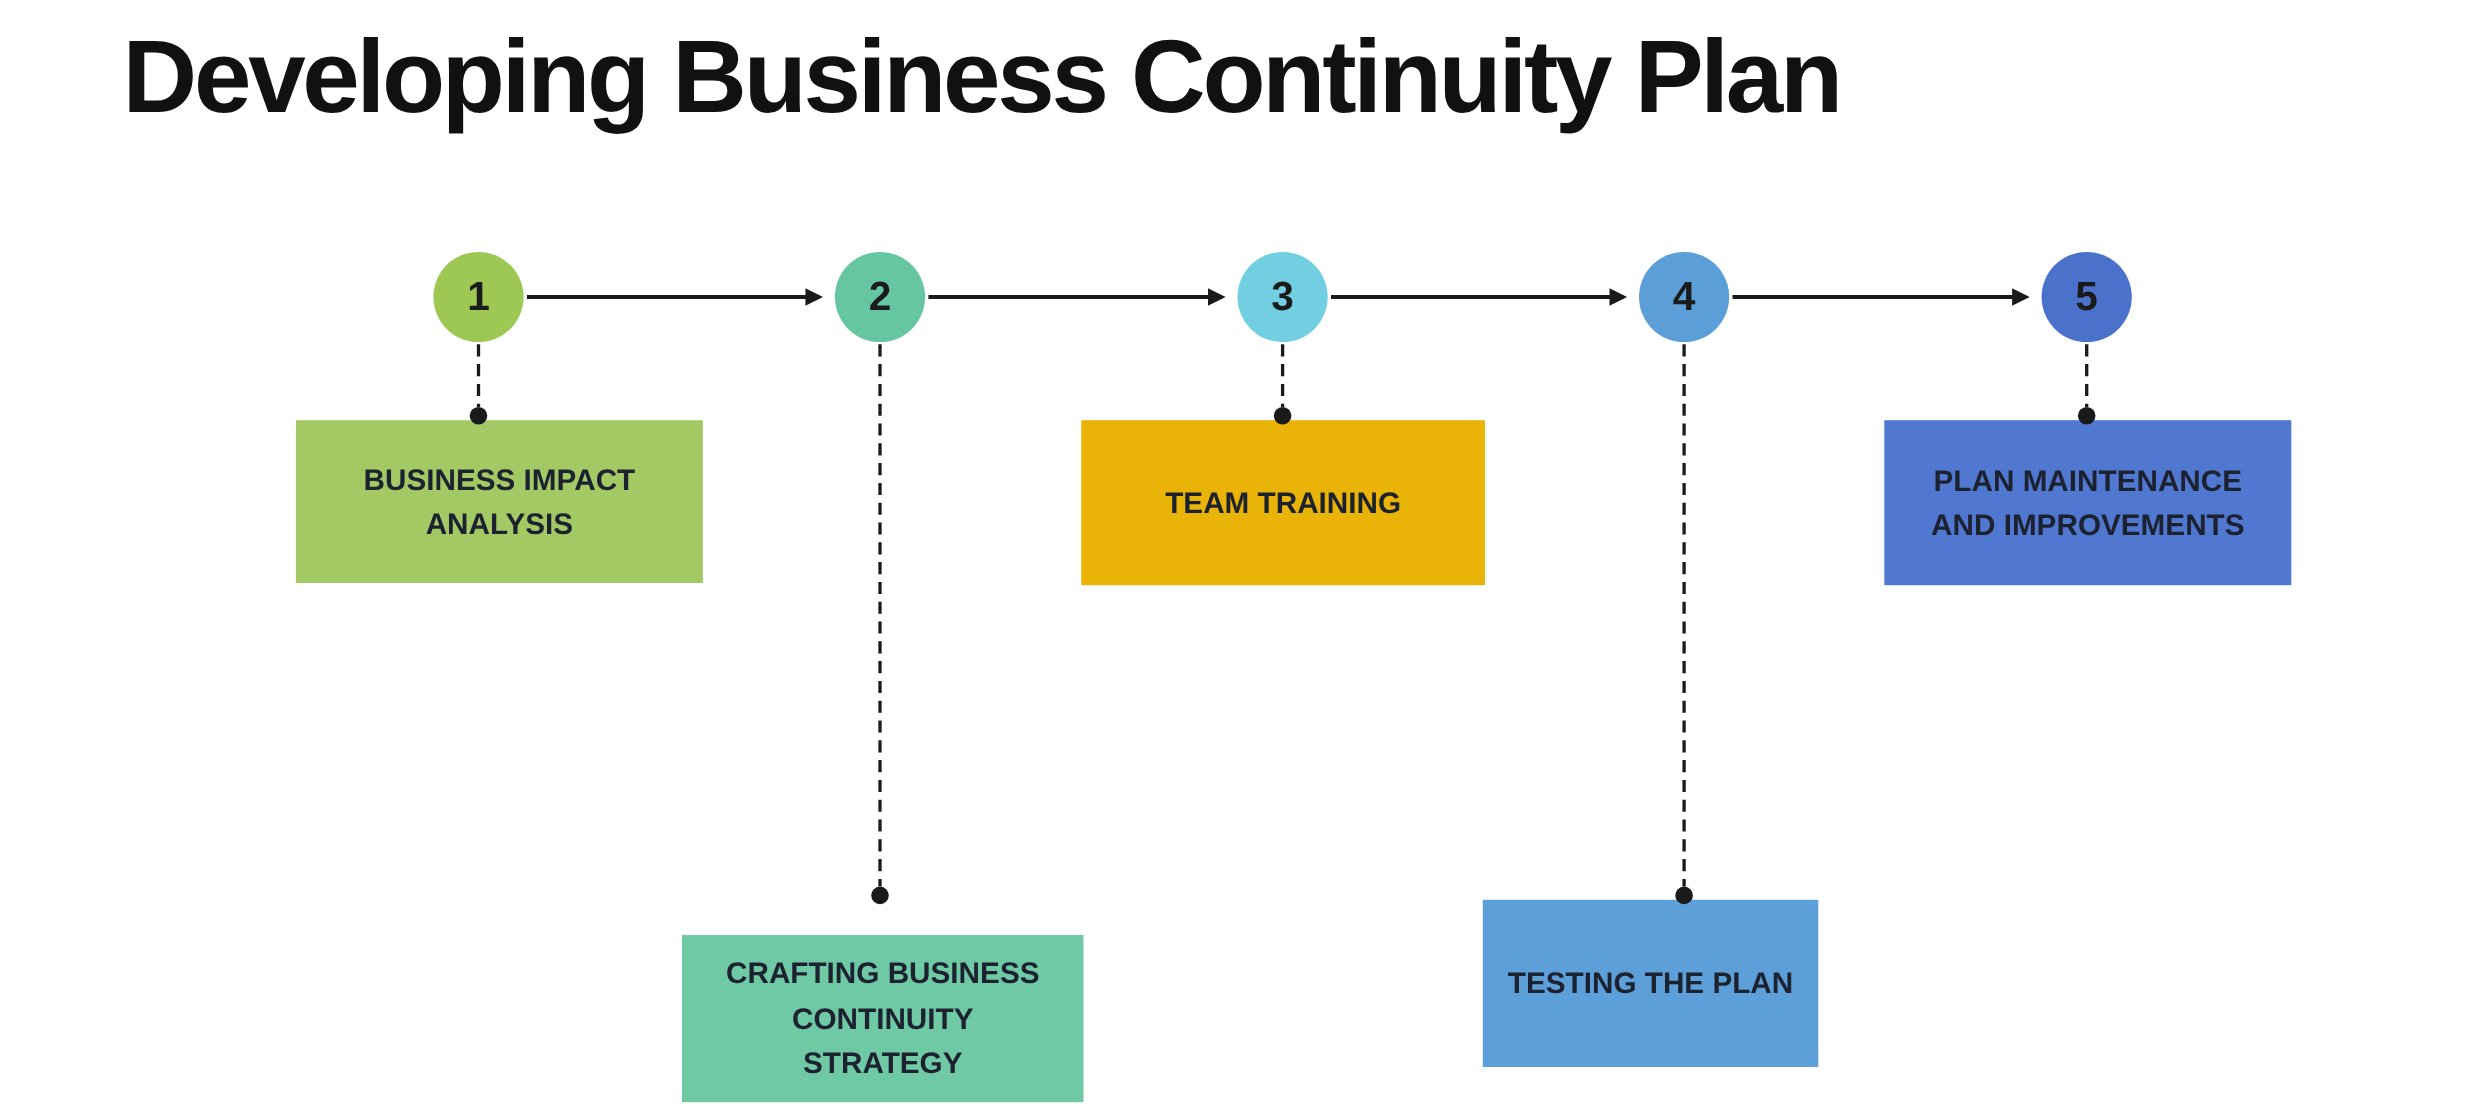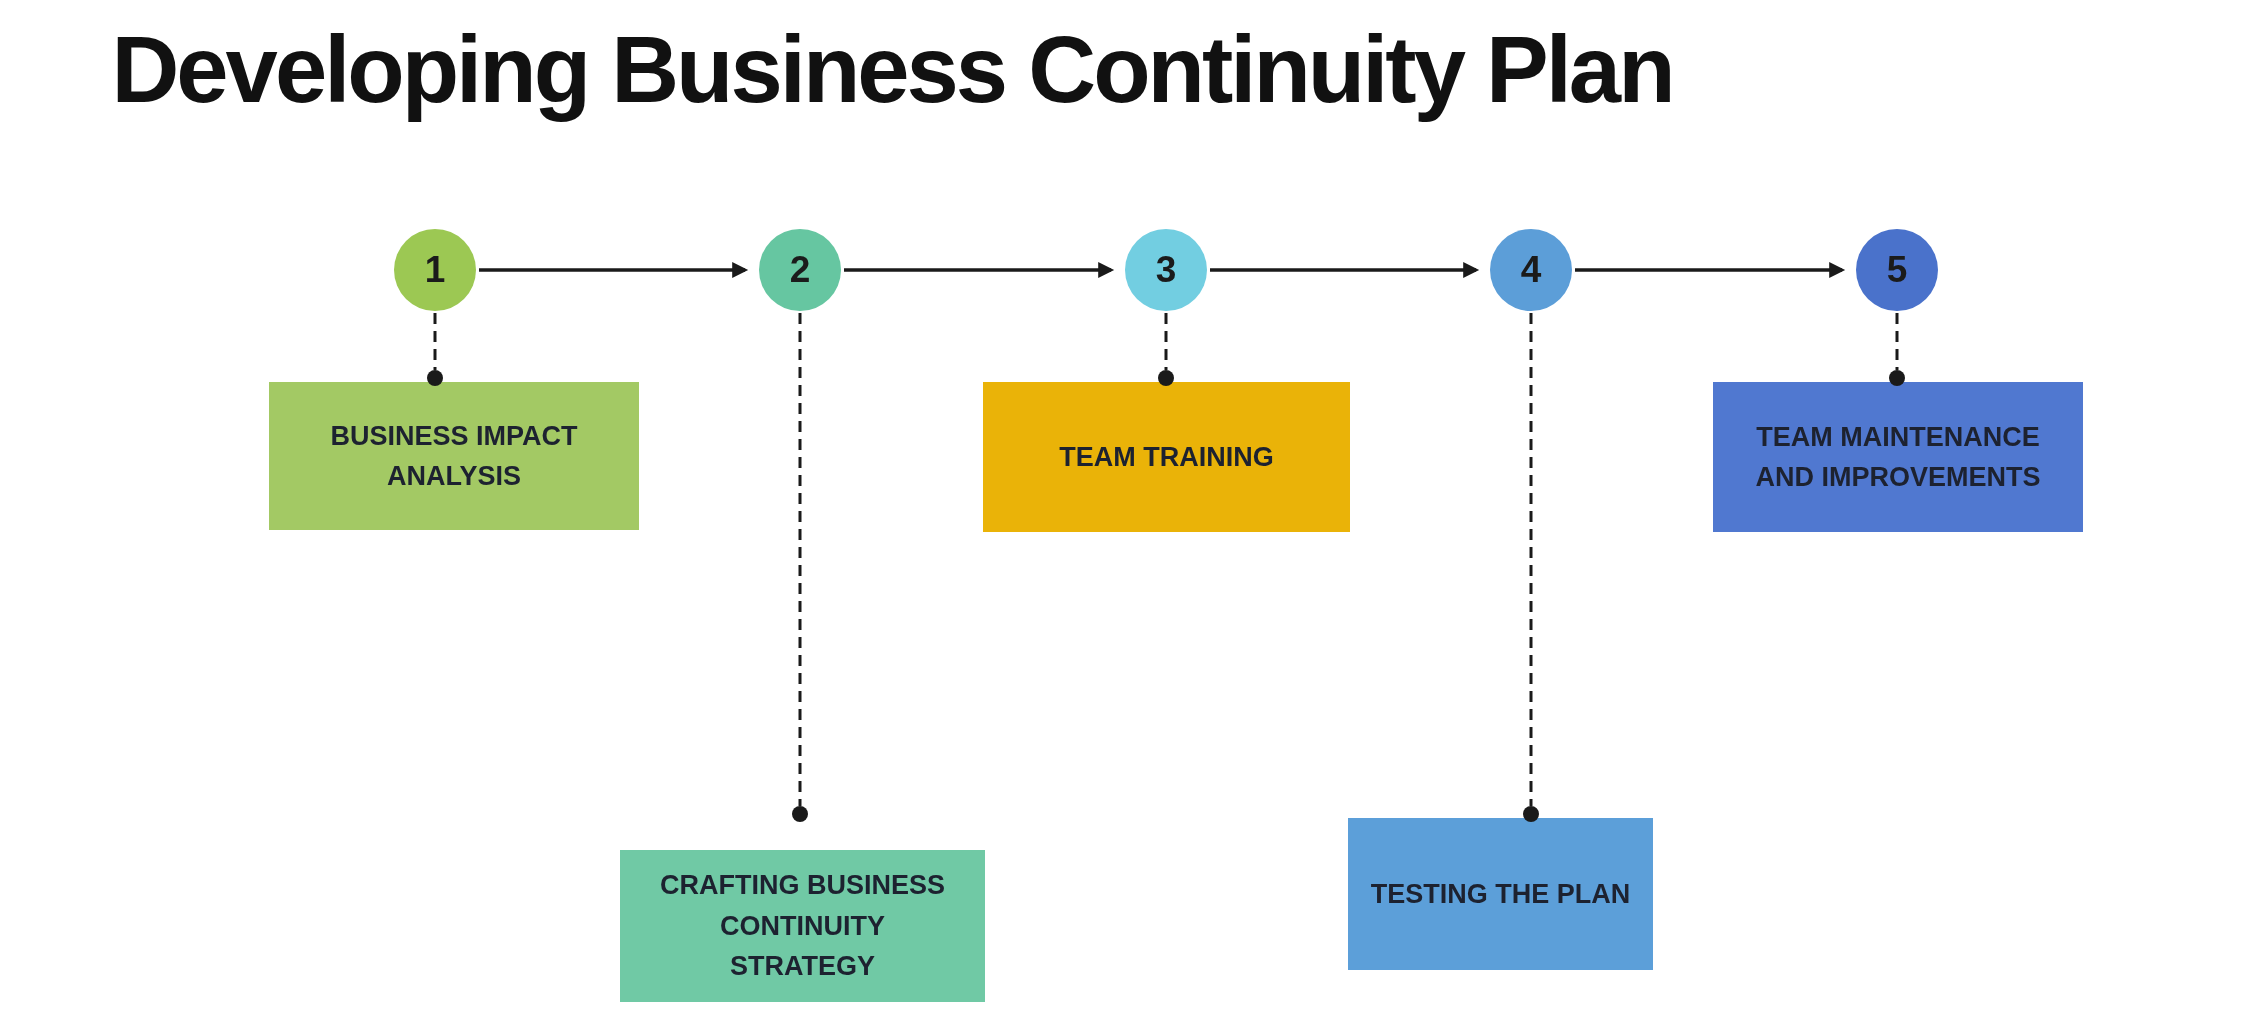--- a/index.html
+++ b/index.html
@@ -79,21 +79,21 @@
     <span>5</span>
   </div>
 
   <div class="box b1" style="background-color: rgb(163, 201, 100);">BUSINESS IMPACT
 ANALYSIS</div>
   <div class="box b2" style="background-color: rgb(112, 201, 165);">CRAFTING BUSINESS
 CONTINUITY
 STRATEGY</div>
   <div class="box b3" style="background-color: #eab308;">TEAM TRAINING</div>
   <div class="box b4" style="background-color: rgb(92, 159, 217);">TESTING THE PLAN</div>
-  <div class="box b5" style="background-color: rgb(80, 120, 208);">TEAM MAINTENANCE
+  <div class="box b5" style="background-color: rgb(80, 120, 208);">PLAN MAINTENANCE
 AND IMPROVEMENTS</div>
 
   <svg class="connector-layer" width="2252" height="1014" viewBox="0 0 2252 1014">
     <defs>
       <marker id="arrowhead" viewBox="0 0 10 10" markerWidth="20" markerHeight="16" refX="8" refY="5" orient="auto" markerUnits="userSpaceOnUse">
         <path d="M0,0 L10,5 L0,10 z" fill="#1a1a1a"></path>
       </marker>
     </defs>
 
     <line x1="479" y1="270" x2="745" y2="270" stroke="#1a1a1a" stroke-width="3.5" marker-end="url(#arrowhead)"></line>

